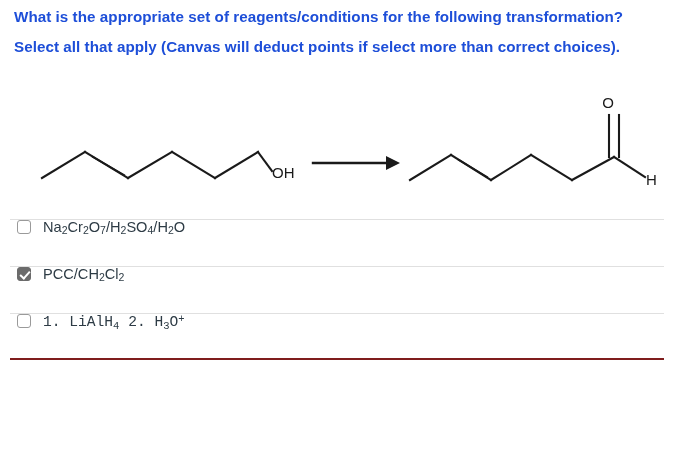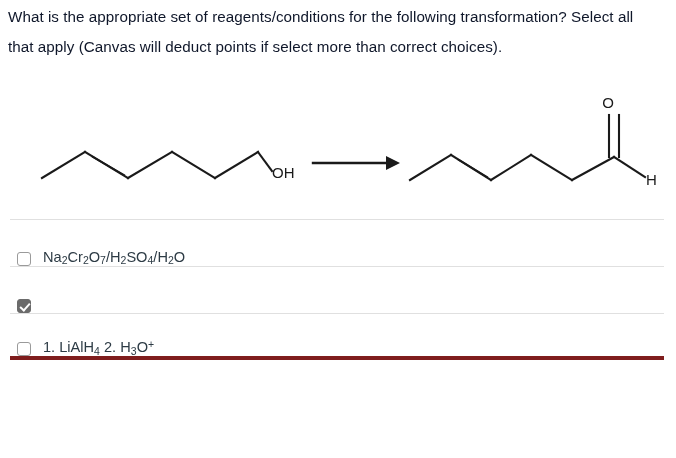--- a/index.html
+++ b/index.html
@@ -13,27 +13,28 @@
     position: relative;
     overflow: hidden;
     font-family: "Liberation Sans", sans-serif;
     color: #2d3b45;
     -webkit-font-smoothing: antialiased;
   }
 
   
   #question-prompt {
     position: absolute;
-    left: 8px;
+    left: 14px;
     top: 2px;
     width: 650px;
     font-size: 15.2px;
     line-height: 30px;
-    color: #0f172a;
+    color: #1d4ed8;
     letter-spacing: 0.05px;
+    font-weight: bold;
   }
 
   
   #reaction-scheme {
     position: absolute;
     left: 0;
     top: 90px;
     width: 676px;
     height: 118px;
   }
@@ -46,25 +47,26 @@
     position: absolute;
     left: 10px;
     top: 219px;
     width: 654px;
   }
   .option-row {
     position: relative;
     height: 47px;
     border-top: 1px solid #e0e0e0;
     display: flex;
-    align-items: flex-end;
+    align-items: flex-start;
     box-sizing: border-box;
   }
   .option-row:last-child {
-    border-bottom: 4px solid #7f1d1d;
+    border-bottom: 2px solid #7f1d1d;
+    font-family: Liberation Mono, monospace;
   }
   .checkbox {
     flex: 0 0 auto;
     width: 14px;
     height: 14px;
     margin-left: 7px;
     margin-right: 12px;
     border: 1px solid #9a9a9a;
     border-radius: 3px;
     background: #ffffff;
@@ -144,18 +146,19 @@
   </svg>
 </div>
 
 <div id="answer-options">
     <div class="option-row">
       <span class="checkbox"></span>
       <span class="option-label"><span>Na</span><sub>2</sub><span>Cr</span><sub>2</sub><span>O</span><sub>7</sub><span>/H</span><sub>2</sub><span>SO</span><sub>4</sub><span>/H</span><sub>2</sub><span>O</span></span>
     </div>
     <div class="option-row">
       <span class="checkbox checked"></span>
+      <span class="option-label"><span>PCC/CH</span><sub>2</sub><span>Cl</span><sub>2</sub></span>
     </div>
     <div class="option-row">
       <span class="checkbox"></span>
       <span class="option-label"><span>1. LiAlH</span><sub>4</sub><span> 2. H</span><sub>3</sub><span>O</span><sup>+</sup></span>
     </div>
   </div>
 
 </body></html>

